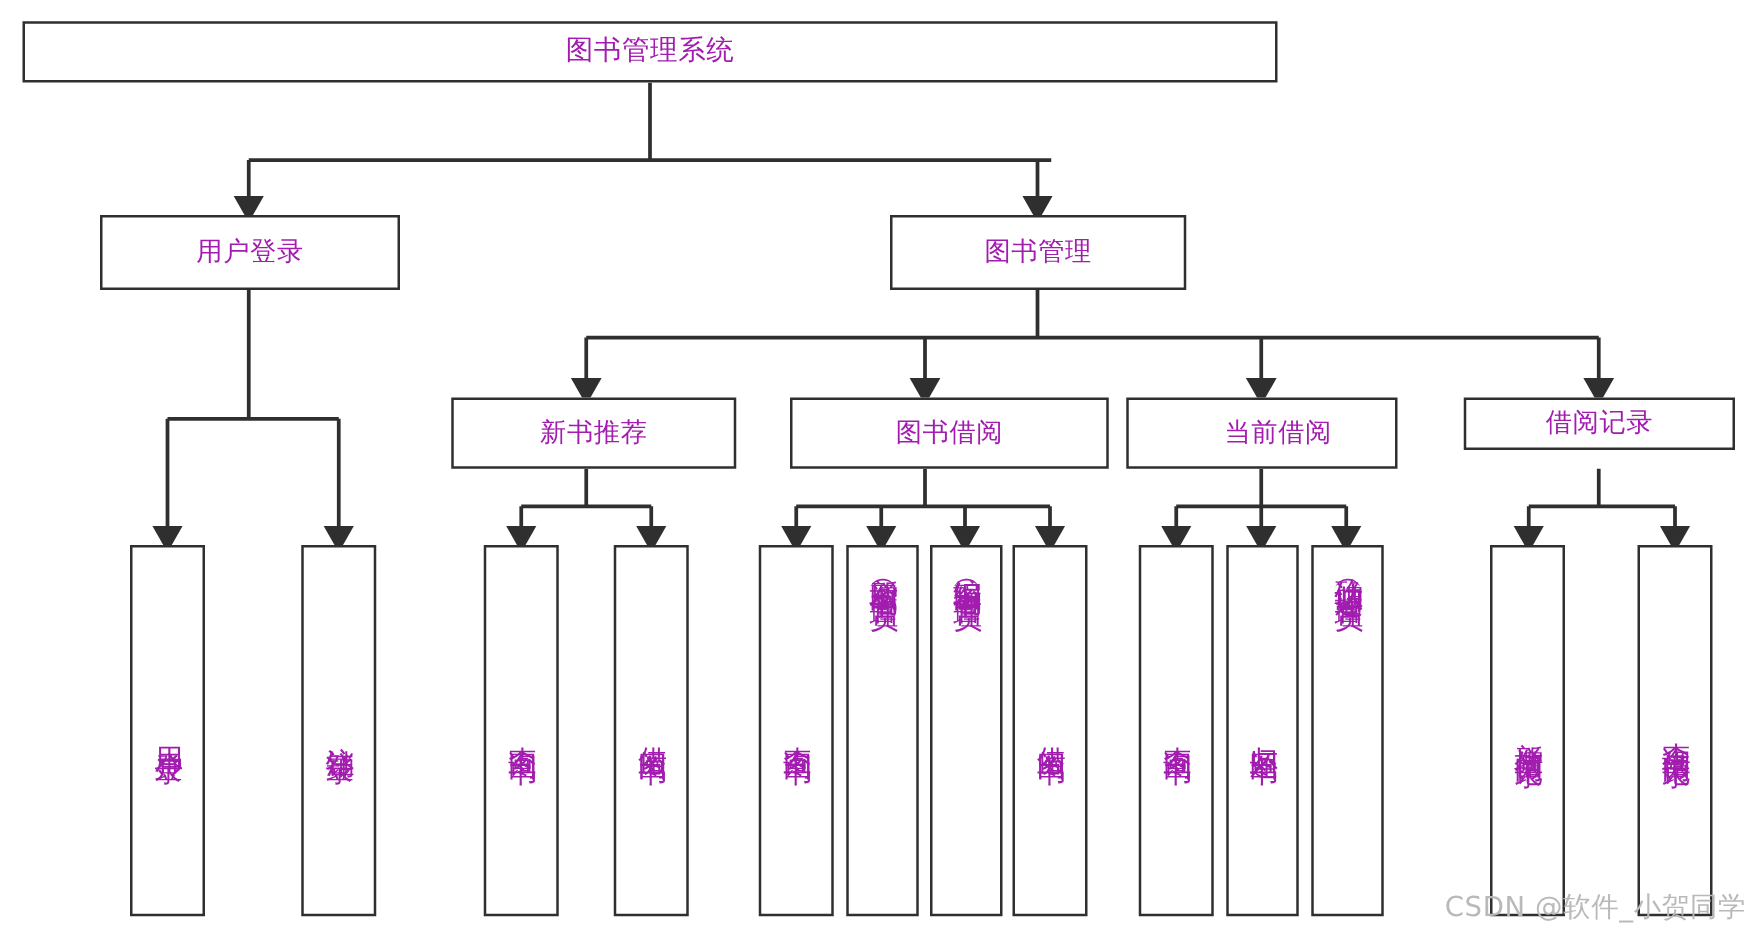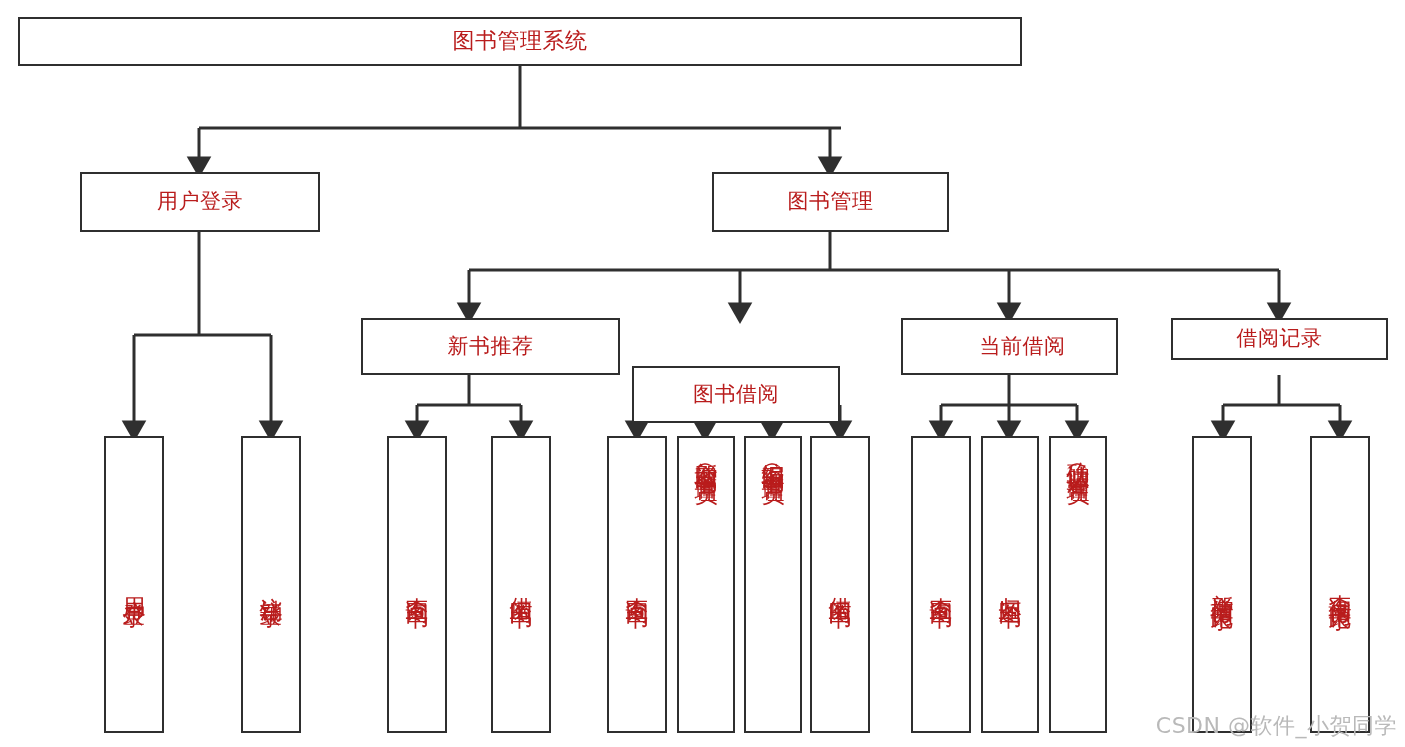--- a/index.html
+++ b/index.html
@@ -26,21 +26,21 @@
     height: 747px;
   }
   .node {
     position: absolute;
     box-sizing: border-box;
     background: #ffffff;
     border: 2px solid #2f2f2f;
     display: flex;
     align-items: center;
     justify-content: center;
-    color: #b91c1c;
+    color: #a21caf;
   }
   .node-label {
     display: block;
     line-height: 1.04;
     letter-spacing: 0.5px;
     white-space: nowrap;
   }
   
   .node.horiz .node-label {
     font-size: 21px;
@@ -137,25 +137,25 @@
   </div>
 
   <div class="node horiz" style="left:80px; top:172px; width:240px; height:60px;">
     <span class="node-label">用户登录</span>
   </div>
 
   <div class="node horiz" style="left:712px; top:172px; width:237px; height:60px;">
     <span class="node-label">图书管理</span>
   </div>
 
-  <div class="node horiz" style="left:361px; top:318px; width:259px; height:57px;">
+  <div class="node horiz" style="left:361px; top:318px; width:228px; height:57px;">
     <span class="node-label">新书推荐</span>
   </div>
 
-  <div class="node horiz" style="left:632px; top:318px; width:208px; height:57px;margin-top:48px;">
+  <div class="node horiz" style="left:632px; top:318px; width:255px; height:57px;">
     <span class="node-label">图书借阅</span>
   </div>
 
   <div class="node horiz" style="left:901px; top:318px; width:217px; height:57px;padding-left:26px;">
     <span class="node-label">当前借阅</span>
   </div>
 
   <div class="node horiz" style="left:1171px; top:318px; width:217px; height:42px;">
     <span class="node-label">借阅记录</span>
   </div>

